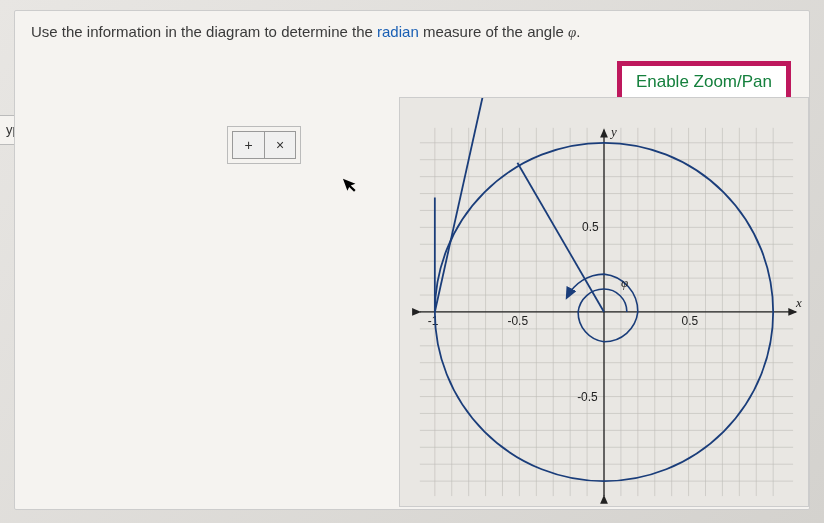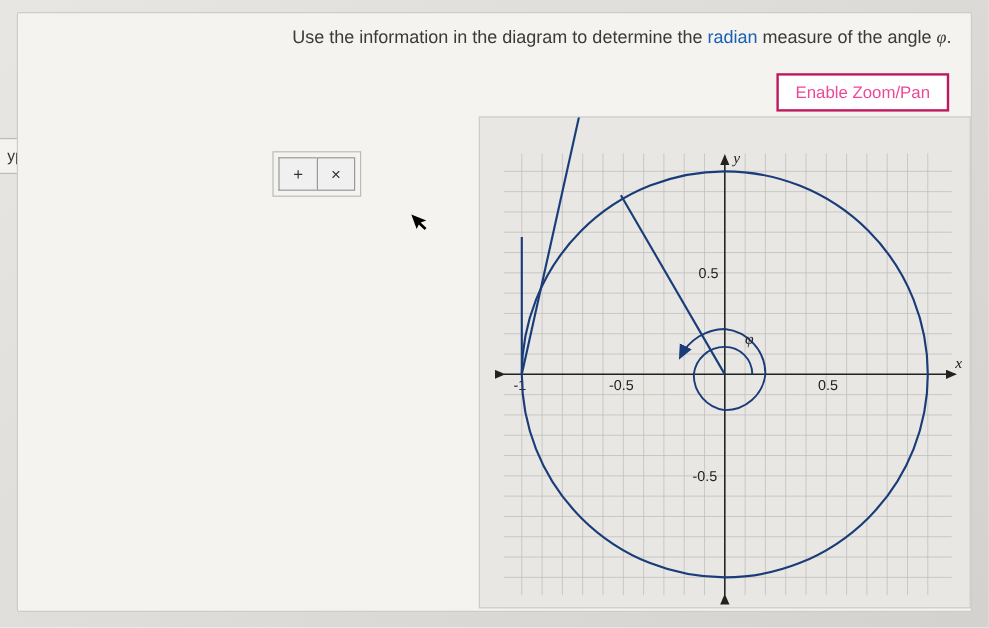--- a/index.html
+++ b/index.html
@@ -19,33 +19,32 @@
   border: 1px solid #ccc;
   background: #f5f3f0;
   padding: 12px 16px;
   height: 500px;
   border-radius: 2px;
 }
 .question-text {
   font-size: 15px;
   color: #3a3a3a;
   margin-bottom: 20px;
-  text-align: right;
 }
 .link-word { color: #1a5fb4; }
 .phi-symbol { font-style: italic; font-family: 'Times New Roman', serif; }
 .zoom-toggle {
   position: absolute;
   right: 18px;
   top: 50px;
-  border: 2px solid #be185d;
+  border: 5px solid #be185d;
   background: #fff;
   padding: 6px 14px;
-  font-size: 14px;
-  color: #ec4899;
+  font-size: 17px;
+  color: #15803d;
 }
 .input-row {
   position: absolute;
   left: 212px;
   top: 115px;
   display: flex;
   align-items: center;
   gap: 0;
 }
 .formula-btn {

